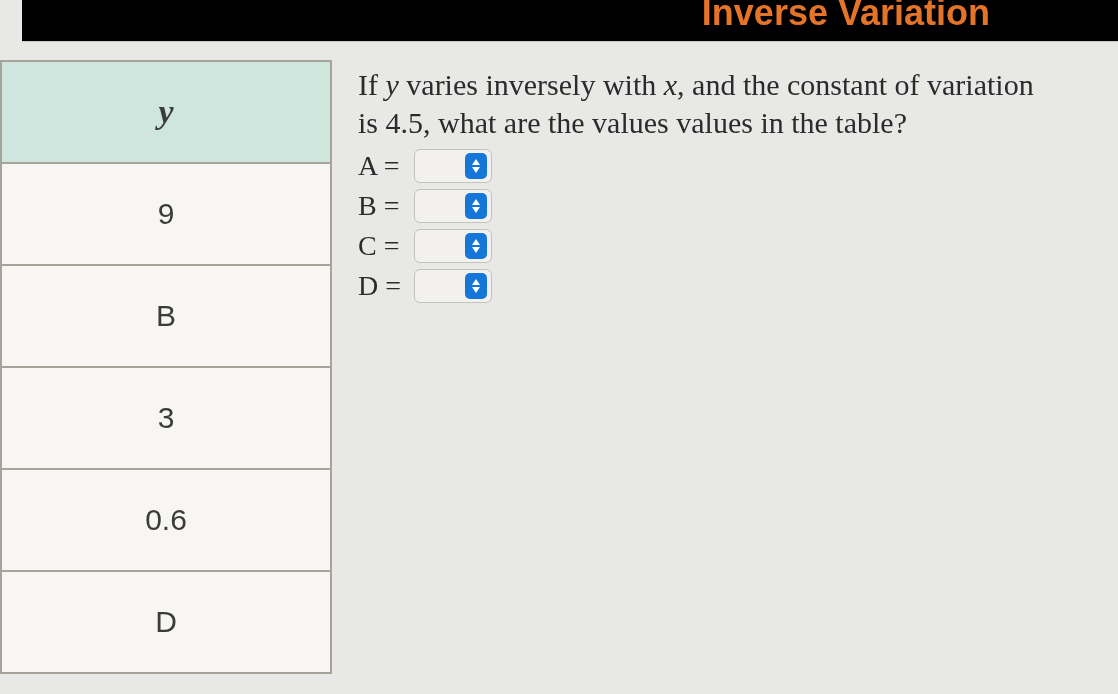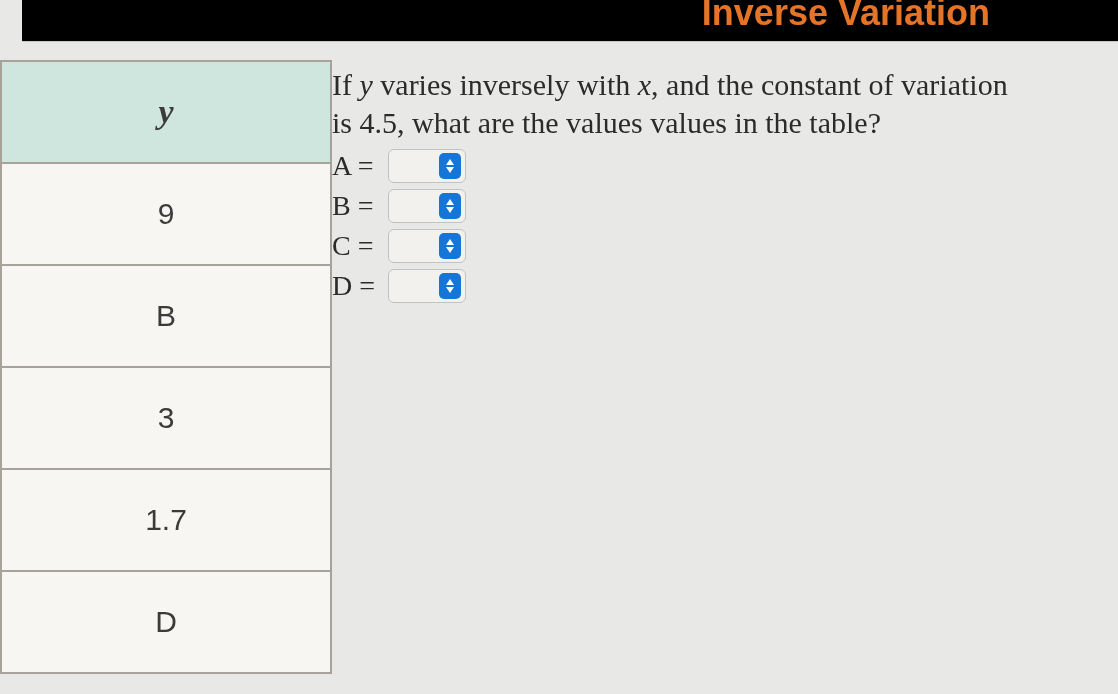--- a/index.html
+++ b/index.html
@@ -56,20 +56,21 @@
     height:102px;
     width:330px;
   }
   table.data td {
     height:102px;
     width:330px;
     background:#f7f6f2;
     font-family: Arial, sans-serif;
   }
   .question-area {
+    padding-left:26px;
     padding-top:6px;
     max-width:740px;
   }
   .prompt {
     font-family:"Times New Roman", serif;
     font-size:30px;
     line-height:1.25;
     color:#2b2b2b;
     margin-bottom:8px;
   }
@@ -131,21 +132,21 @@
         <tr>
             <td>9</td>
           </tr>
         <tr>
             <td>B</td>
           </tr>
         <tr>
             <td>3</td>
           </tr>
         <tr>
-            <td>1.7</td>
+            <td>0.6</td>
           </tr>
         <tr>
             <td>D</td>
           </tr>
       </tbody>
     </table>
   </div>
 
   <div class="question-area">
     <div class="prompt">

